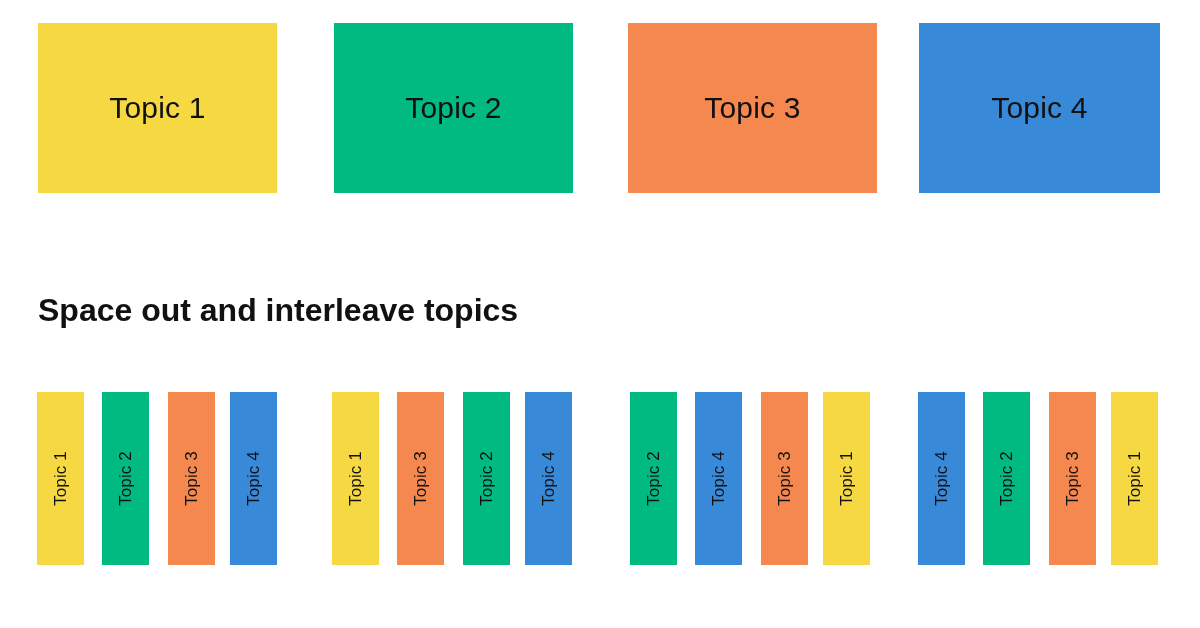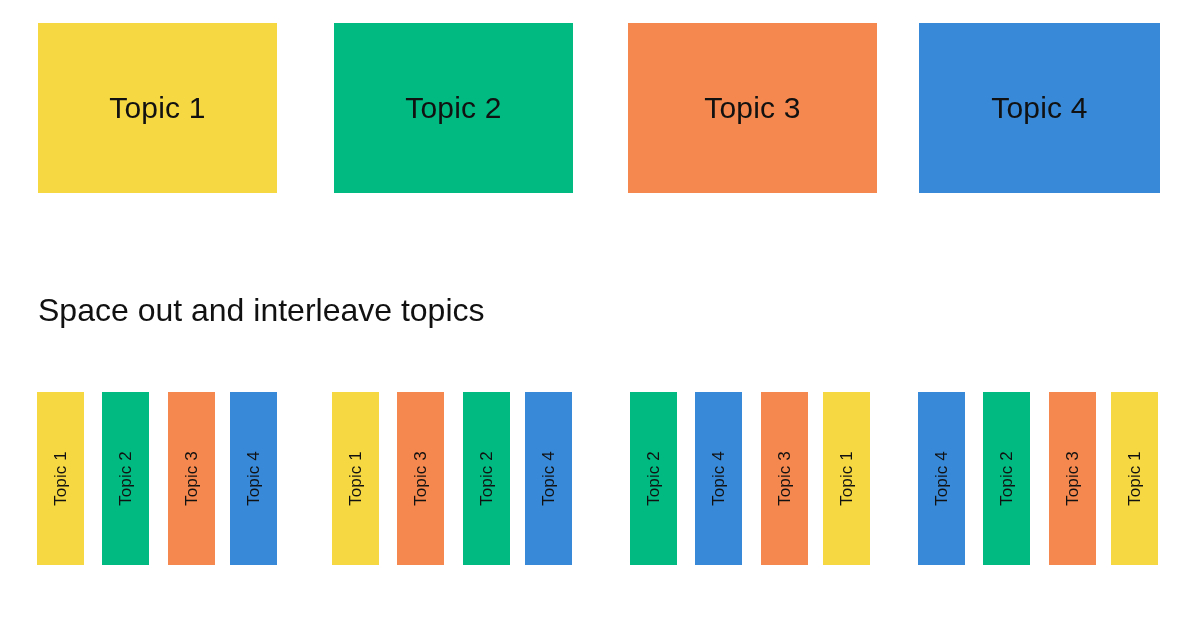--- a/index.html
+++ b/index.html
@@ -52,21 +52,21 @@
   .blk-3 { left: 919px; width: 241px; }
 
   
   .caption {
     position: absolute;
     left: 38px;
     top: 292px;
     font-size: 32px;
     line-height: 1.15;
     color: #111111;
-    font-weight: 400;
+    font-weight: 700;
     white-space: nowrap;
   }
 
   
   .bars-area {
     position: absolute;
     left: 0;
     top: 392px;
     width: 1200px;
     height: 175px;

